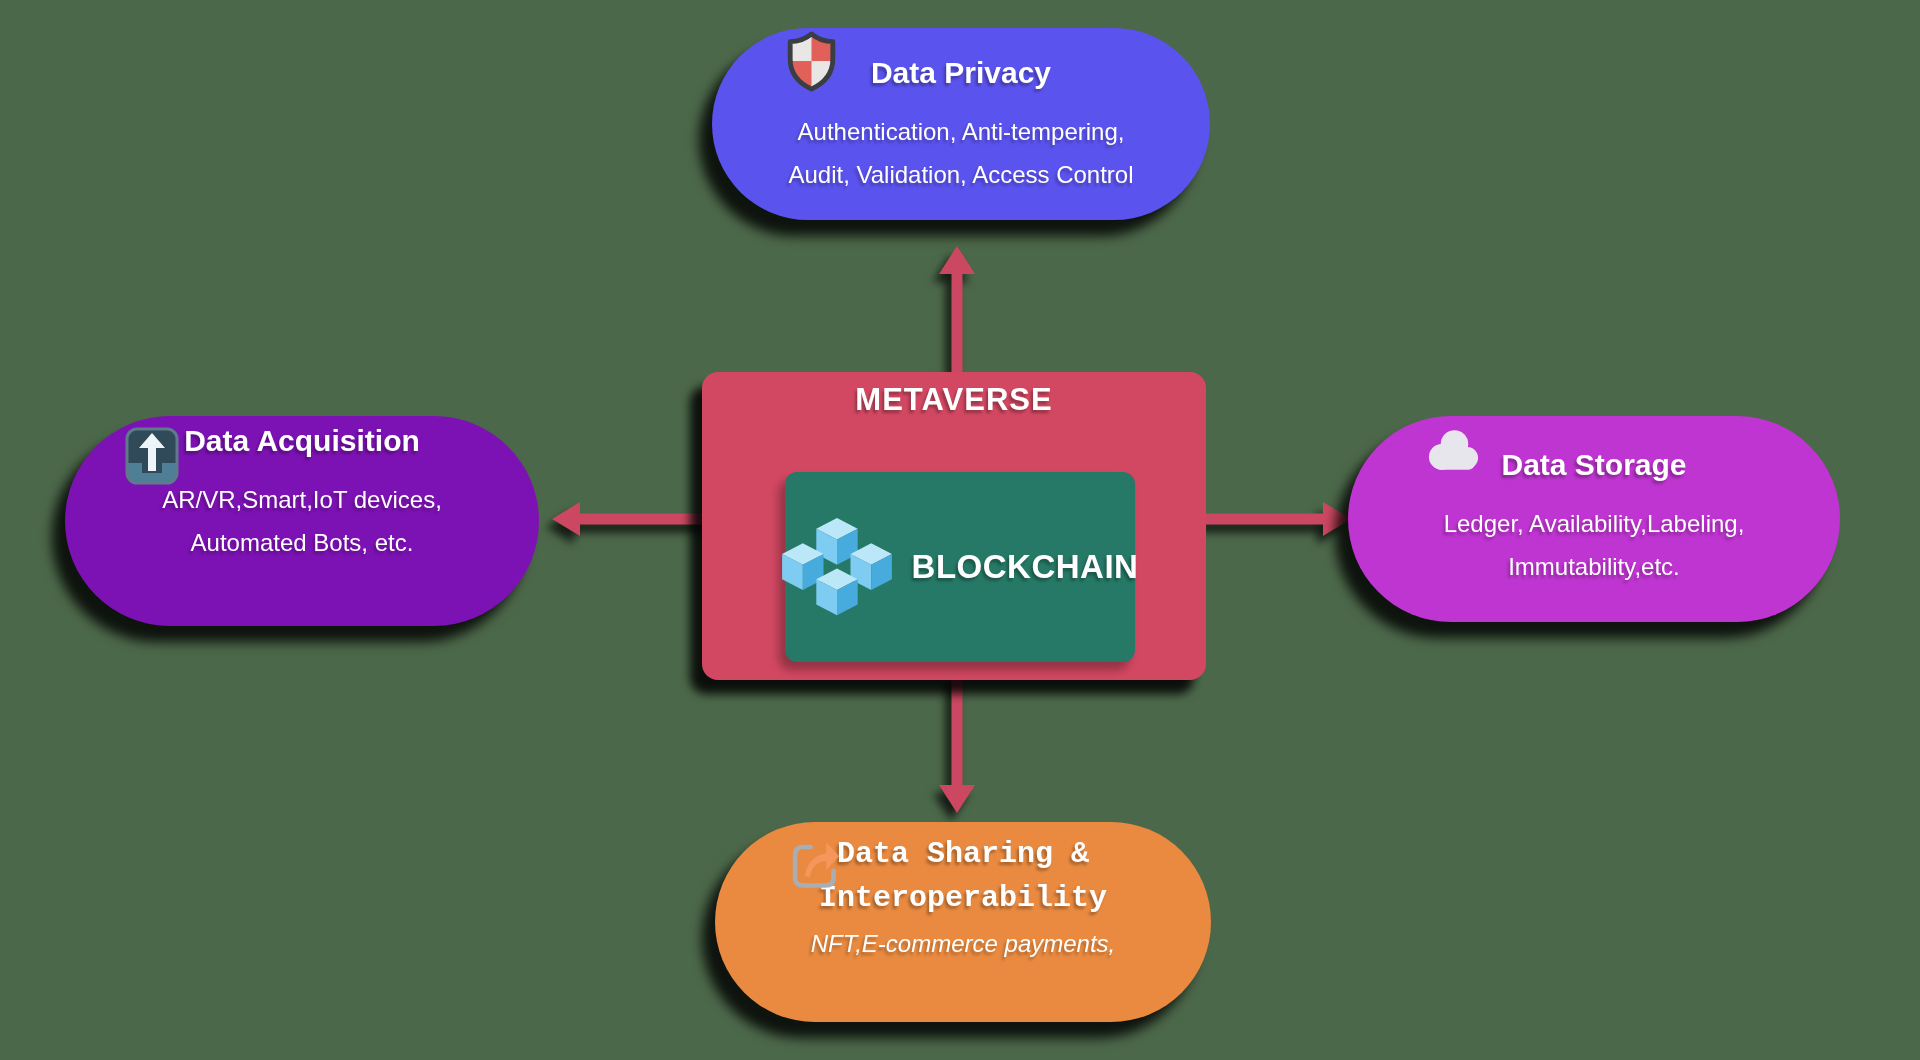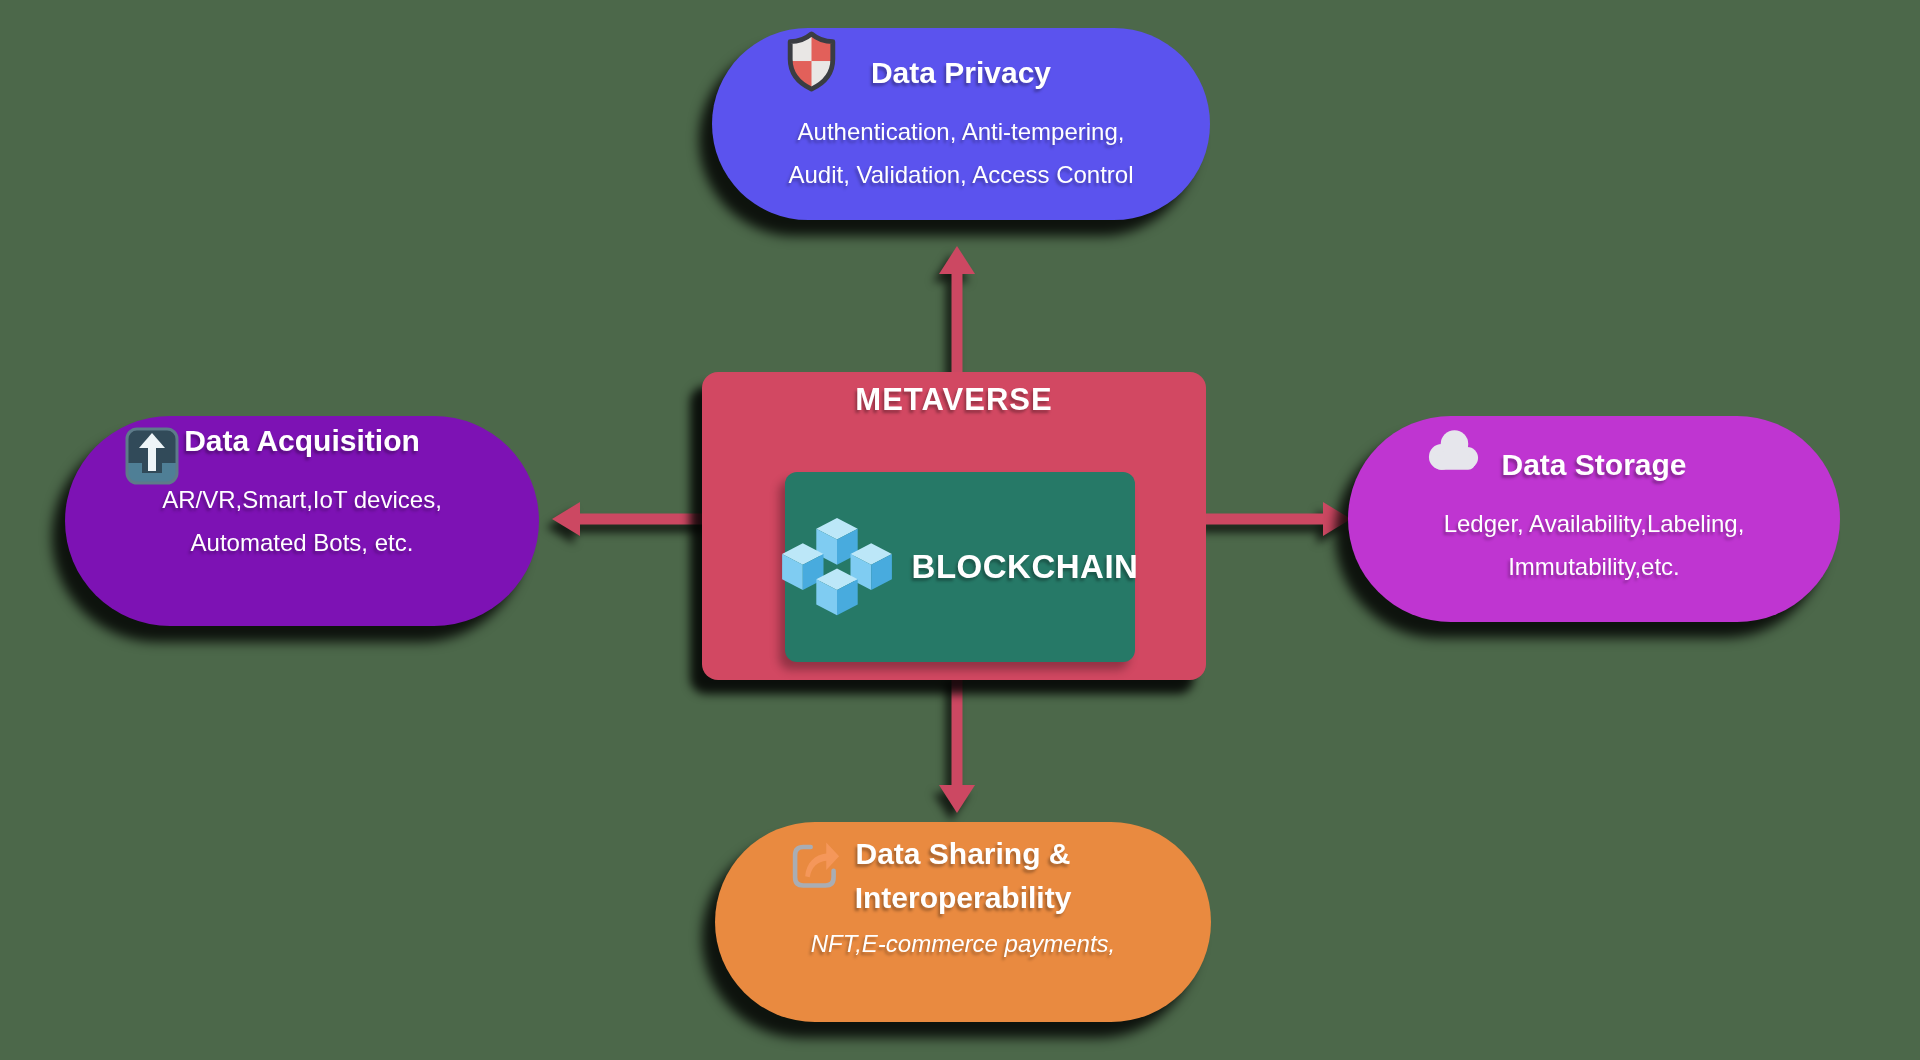--- a/index.html
+++ b/index.html
@@ -66,21 +66,21 @@
   .node .icon{position:absolute;}
   .node-privacy .icon{left:71px;top:3px;width:57px;height:62px;}
   .node-acquisition .icon{left:60px;top:11px;width:54px;height:58px;}
   .node-storage .icon{left:77px;top:12px;width:57px;height:44px;}
   .node-sharing .icon{left:70px;top:13px;width:55px;height:57px;}
 
   .node-title{
     font-size:30px;font-weight:bold;line-height:42px;
     text-shadow:-2px 3px 3px rgba(0,0,0,0.3);
   }
-  .node-sharing .node-title{line-height:44px;}
+  .node-sharing .node-title{line-height:44px;font-family:Liberation Mono, monospace;}
   .node-body{
     font-size:24px;line-height:43px;margin-top:16px;
     text-shadow:-2px 3px 3px rgba(0,0,0,0.28);
     text-align:center;
   }
   .node-sharing .node-body{margin-top:4px;line-height:40px;font-style:italic;}
 </style>
 </head>
 <body>
 

